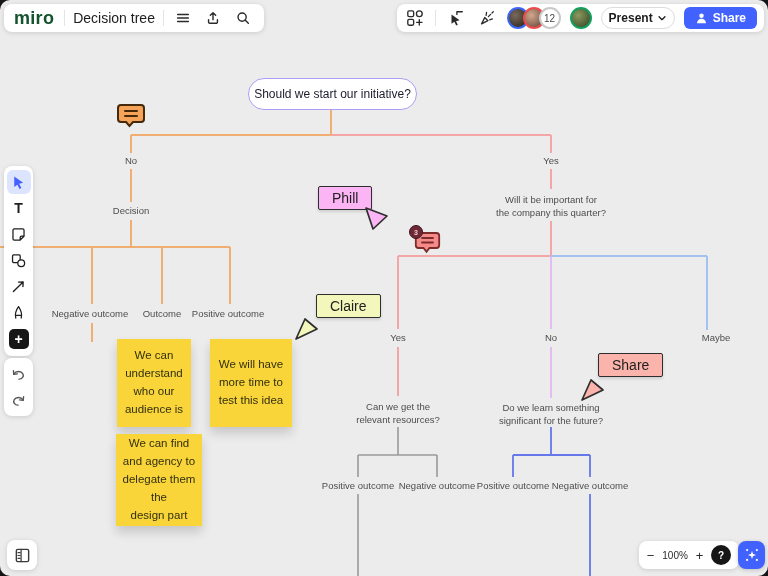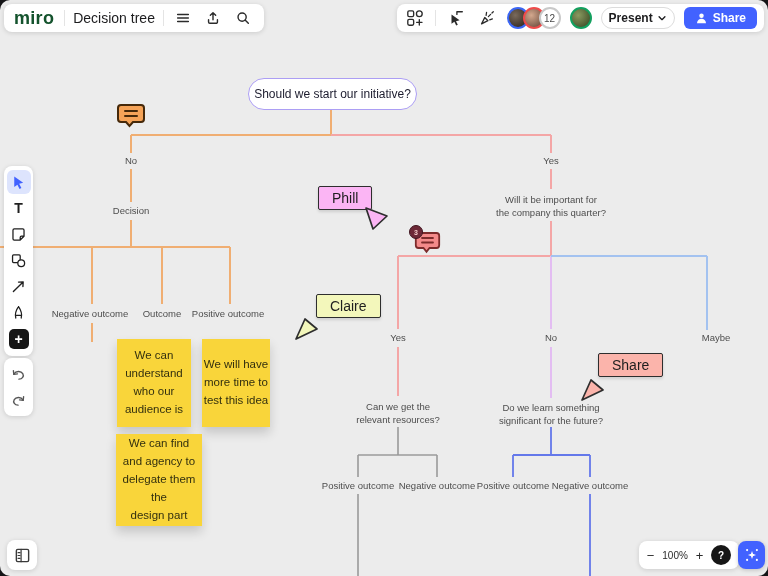--- a/index.html
+++ b/index.html
@@ -38,21 +38,21 @@
   .helpc{width:20px;height:20px;border-radius:50%;background:#161616;color:#fff;font-size:10px;font-weight:700;display:flex;align-items:center;justify-content:center;}
   .aibtn{position:absolute;left:738px;top:541px;width:27px;height:28px;background:#4262ff;border-radius:8px;display:flex;align-items:center;justify-content:center;z-index:20;box-shadow:0 1px 4px rgba(0,0,0,.2);}
 
   
   .lines{position:absolute;left:0;top:0;z-index:1;}
   .label{position:absolute;transform:translate(-50%,-50%);font-size:9.5px;color:#4d4d4d;text-align:center;white-space:pre-line;line-height:1.4;z-index:2;}
   .rootpill{position:absolute;left:248px;top:78px;width:167px;height:30px;background:#fff;border:1.5px solid #ac9ef4;border-radius:16px;display:flex;align-items:center;justify-content:center;font-size:12px;color:#1c1c2e;z-index:3;}
   .notep{position:absolute;left:663px;top:204px;width:87px;height:86px;background:#9e8df2;display:flex;align-items:center;justify-content:center;text-align:center;font-size:12.5px;font-weight:500;color:#333066;white-space:pre-line;line-height:1.5;z-index:3;box-shadow:0 5px 9px rgba(0,0,0,.15);}
   .sticky{position:absolute;background:#f9d53a;display:flex;align-items:center;justify-content:center;text-align:center;font-size:11.5px;color:#33300f;white-space:pre-line;line-height:1.55;z-index:3;box-shadow:0 6px 10px rgba(0,0,0,.16);}
   .s1{left:117px;top:339px;width:74px;height:88px;}
-  .s2{left:202px;top:339px;width:68px;height:88px;}
+  .s2{left:210px;top:339px;width:82px;height:88px;}
   .s3{left:116px;top:434px;width:86px;height:92px;}
   .cmt{position:absolute;z-index:4;}
   .cbadge{position:absolute;left:-5px;top:-6px;width:12px;height:12px;border-radius:50%;background:#6d2837;color:#f3c9c9;font-size:7px;font-weight:700;display:flex;align-items:center;justify-content:center;border:1px solid #401620;}
   .cursor{position:absolute;z-index:6;}
   .cbubble{border:1.7px solid #2e2e2e;border-radius:2px;padding:3px 13px;font-size:14px;font-weight:500;color:#1f1f1f;display:inline-block;box-shadow:0 2px 3px rgba(0,0,0,.12);}
   .tail{position:absolute;}
 </style>
 </head>
 <body>
 

